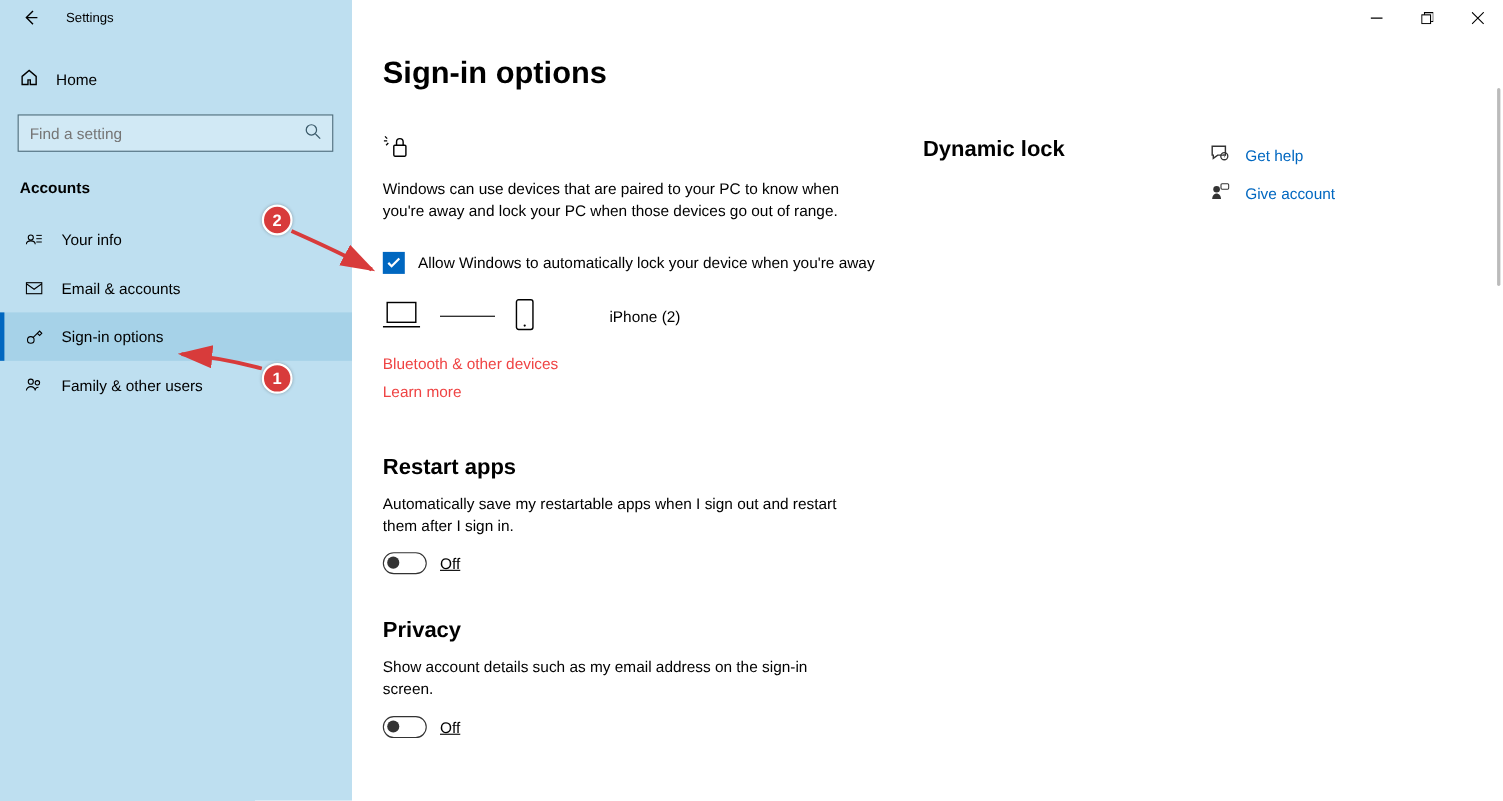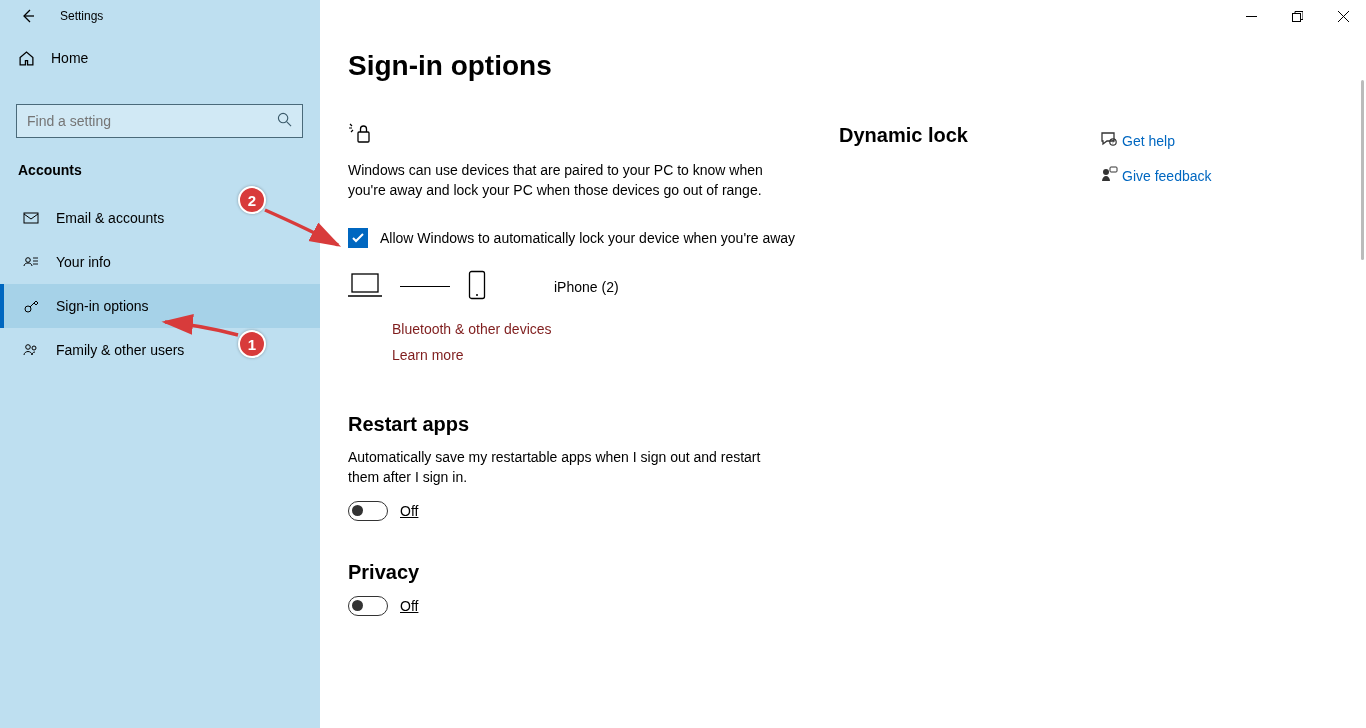--- a/index.html
+++ b/index.html
@@ -47,20 +47,21 @@
     height: 100%;
   }
   .sidebar {
     width: 320px;
     background: #bedff0;
     padding-top: 50px;
     height: 100%;
   }
   .sidebar .home {
     display: flex;
+    align-items: center;
     height: 44px;
     padding-left: 18px;
     gap: 16px;
     font-size: 14px;
   }
   .search-wrap {
     padding: 10px 16px 16px 16px;
   }
   .search {
     width: 287px;
@@ -151,25 +152,24 @@
     display: flex;
     align-items: center;
     gap: 18px;
     margin: 22px 0 18px 0;
   }
   .device-line {
     width: 50px;
     border-top: 1px solid #000;
   }
   .link {
-    color: #7f1d1d;
+    color: #ef4444;
     font-size: 14px;
     display: inline-block;
     margin-bottom: 10px;
-    margin-left: 44px;
   }
   .toggle-row {
     display: flex;
     align-items: center;
     gap: 12px;
     margin-top: 8px;
     text-decoration: underline;
   }
   .toggle {
     width: 40px; height: 20px;
@@ -185,21 +185,21 @@
     left: 3px; top: 3px;
   }
   .right-panel {
     position: absolute;
     top: 130px;
     left: 1100px;
   }
   .right-link {
     display: flex;
     align-items: center;
-    gap: 4px;
+    gap: 14px;
     margin-bottom: 14px;
     font-size: 14px;
   }
   .right-link .txt { color: #0067c0; }
   .right-link .ic { width: 18px; color: #333; }
   
   .anno-circle {
     position: absolute;
     width: 28px; height: 28px;
     border-radius: 50%;
@@ -270,35 +270,35 @@
               <circle cx="6.5" cy="6.5" r="5" stroke="#3a5a6a" fill="none" stroke-width="1.2"></circle>
               <path d="M10.5 10.5L15 15" stroke="#3a5a6a" stroke-width="1.2"></path>
             </svg>
         </span>
       </div>
     </div>
     <div class="section-head">Accounts</div>
     <div class="nav-item">
       <span class="ico">
         <svg width="16" height="16" viewBox="0 0 16 16">
-            <rect x="1" y="3" width="14" height="10" stroke="#000" fill="none"></rect>
-            <path d="M1 4l7 5 7-5" stroke="#000" fill="none"></path>
-          </svg>
-      </span>
-      <span>Email &amp; accounts</span>
-    </div>
-    <div class="nav-item">
-      <span class="ico">
-        <svg width="16" height="16" viewBox="0 0 16 16">
             <circle cx="5" cy="6" r="2.3" stroke="#000" fill="none"></circle>
             <path d="M1 12c0-2 2-3 4-3s4 1 4 3" stroke="#000" fill="none"></path>
             <path d="M10 4h5M10 7h5M10 10h5" stroke="#000" stroke-width="0.9"></path>
           </svg>
       </span>
       <span>Your info</span>
+    </div>
+    <div class="nav-item">
+      <span class="ico">
+        <svg width="16" height="16" viewBox="0 0 16 16">
+            <rect x="1" y="3" width="14" height="10" stroke="#000" fill="none"></rect>
+            <path d="M1 4l7 5 7-5" stroke="#000" fill="none"></path>
+          </svg>
+      </span>
+      <span>Email &amp; accounts</span>
     </div>
     <div class="nav-item active">
       <span class="ico">
         <svg width="16" height="16" viewBox="0 0 16 16">
             <circle cx="5" cy="11" r="3" stroke="#000" fill="none"></circle>
             <path d="M7 9l6-6 2 2-2 2-2-2" stroke="#000" fill="none"></path>
           </svg>
       </span>
       <span>Sign-in options</span>
     </div>
@@ -363,20 +363,21 @@
       <div class="toggle-row">
         <div class="toggle">
             <div class="knob"></div>
           </div>
         <span>Off</span>
       </div>
     </div>
 
     <div class="section">
       <h2>Privacy</h2>
+      <p>Show account details such as my email address on the sign-in screen.</p>
       <div class="toggle-row">
         <div class="toggle">
             <div class="knob"></div>
           </div>
         <span>Off</span>
       </div>
     </div>
 
     <div class="scroll-thumb"></div>
   </div>
@@ -394,21 +395,21 @@
     <span class="txt">Get help</span>
   </div>
   <div class="right-link">
     <span class="ic">
       <svg width="18" height="18" viewBox="0 0 18 18">
           <circle cx="6" cy="7" r="3" fill="#333"></circle>
           <path d="M2 16c0-3 2-5 4-5s4 2 4 5" fill="#333"></path>
           <rect x="10" y="2" width="7" height="5" rx="1" stroke="#333" fill="none"></rect>
         </svg>
     </span>
-    <span class="txt">Give feedback</span>
+    <span class="txt">Give account</span>
   </div>
 </div>
 
 <svg width="1366" height="728" style="position:absolute;top:0;left:0;pointer-events:none">
   <defs>
     <marker id="arrHead" markerWidth="10" markerHeight="10" refX="8" refY="3" orient="auto">
       <path d="M0,0 L9,3 L0,6 z" fill="#d83b3b"></path>
     </marker>
   </defs>
   <path d="M238 335 Q200 325 165 322" stroke="#d83b3b" stroke-width="3.5" fill="none" marker-end="url(#arrHead)"></path>

